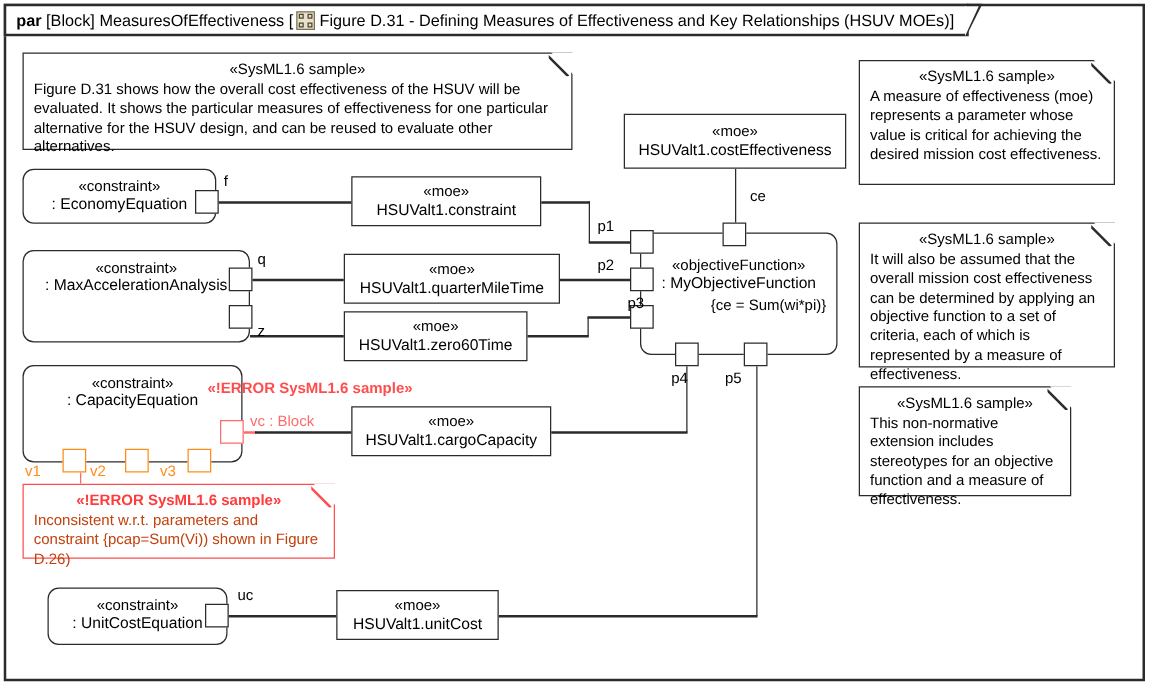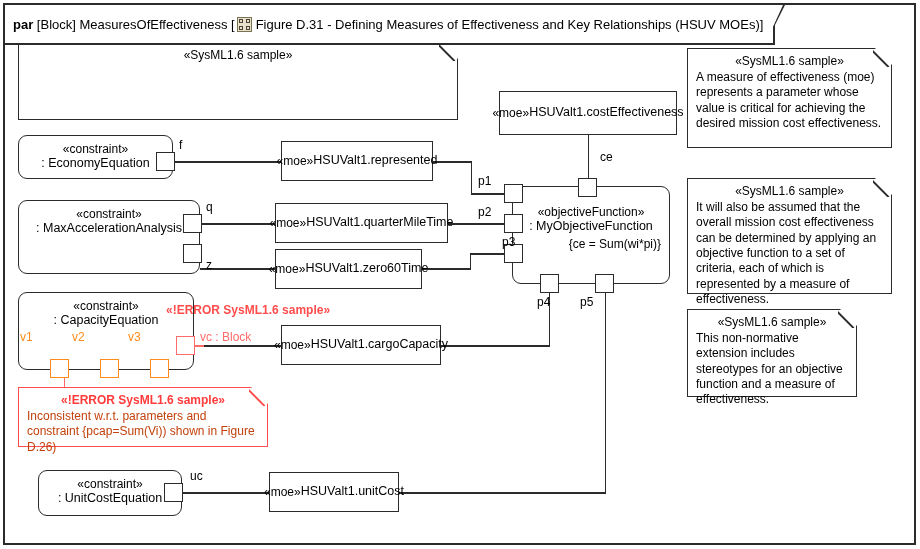--- a/index.html
+++ b/index.html
@@ -24,21 +24,21 @@
   .frame-outer {
     position: absolute;
     left: 3px; top: 3px;
     width: 913px; height: 542px;
     border: 2px solid #2b2b2b;
     box-sizing: border-box;
   }
   .frame-tab {
     position: absolute;
     left: 3px; top: 3px;
-    height: 42px;
+    height: 26px;
     box-sizing: border-box;
     border: 2px solid #2b2b2b;
     background: #ffffff;
     padding: 0 10px 0 8px;
     display: flex;
     align-items: center;
     white-space: nowrap;
     font-size: 13px;
     z-index: 6;
   }
@@ -86,21 +86,21 @@
   
   .node {
     position: absolute;
     box-sizing: border-box;
     background: #ffffff;
     z-index: 3;
   }
   .moe-box {
     border: 1.5px solid #2b2b2b;
     display: flex;
-    flex-direction: row;
+    flex-direction: column;
     align-items: center;
     justify-content: center;
     line-height: 1.25;
   }
   .constraint-box {
     border: 1.5px solid #2b2b2b;
     border-radius: 9px;
   }
   .stereo {
     font-size: 12px;
@@ -174,21 +174,21 @@
   .port.orange { border-color: #ff8c1a; }
   .port.red { border-color: #ff6b6b; }
 
   .plabel {
     position: absolute;
     font-size: 12px;
     color: #000000;
     white-space: nowrap;
     z-index: 5;
   }
-  .plabel.orange { color: #ff8c1a; }
+  .plabel.orange { color: #ff8c1a; margin-top: 40px; }
   .plabel.red { color: #ff6b6b; }
   .plabel.err {
     color: #ff4d4d;
     font-weight: bold;
   }
 
   
   .wire {
     position: absolute;
     background: #2b2b2b;
@@ -256,20 +256,21 @@
   <div class="wire v" style="left:604.5px; top:283px; height:210px;"></div>
 
   <div class="wire v" style="left:587.5px; top:135px; height:53px;"></div>
 
   <div class="wire v red" style="left:63.5px; top:368px; height:19px;"></div>
 
   <div class="note" style="left:18px; top:42px; width:440px; height:78px;">
     <div class="fold"></div>
       <div class="fold-edge"></div>
     <div class="note-title">«SysML1.6 sample»</div>
+    <div class="note-body">Figure D.31 shows how the overall cost effectiveness of the HSUV will be evaluated. It shows the particular measures of effectiveness for one particular alternative for the HSUV design, and can be reused to evaluate other alternatives.</div>
   </div>
 
   <div class="note" style="left:687px; top:48px; width:205px; height:100px;">
     <div class="fold"></div>
       <div class="fold-edge"></div>
     <div class="note-title">«SysML1.6 sample»</div>
     <div class="note-body">A measure of effectiveness (moe) represents a parameter whose value is critical for achieving the desired mission cost effectiveness.</div>
   </div>
 
   <div class="note" style="left:687px; top:178px; width:205px; height:116px;">
@@ -327,21 +328,21 @@
 
   <div class="node constraint-box" style="left:38px; top:470px; width:144px; height:46px; padding-top:6px;">
     <div class="stereo">«constraint»</div>
     <div class="inst-name">: UnitCostEquation</div>
   </div>
   <div class="port" style="left:164px; top:483px; width:19px; height:19px;"></div>
   <div class="plabel" style="left:190px; top:469px;">uc</div>
 
   <div class="node moe-box" style="left:281px; top:141px; width:152px; height:40px;">
     <div class="stereo">«moe»</div>
-    <div class="inst-name">HSUValt1.represented</div>
+    <div class="inst-name">HSUValt1.constraint</div>
   </div>
 
   <div class="node moe-box" style="left:275px; top:203px; width:173px; height:40px;">
     <div class="stereo">«moe»</div>
     <div class="inst-name">HSUValt1.quarterMileTime</div>
   </div>
 
   <div class="node moe-box" style="left:275px; top:249px; width:147px; height:40px;">
     <div class="stereo">«moe»</div>
     <div class="inst-name">HSUValt1.zero60Time</div>

